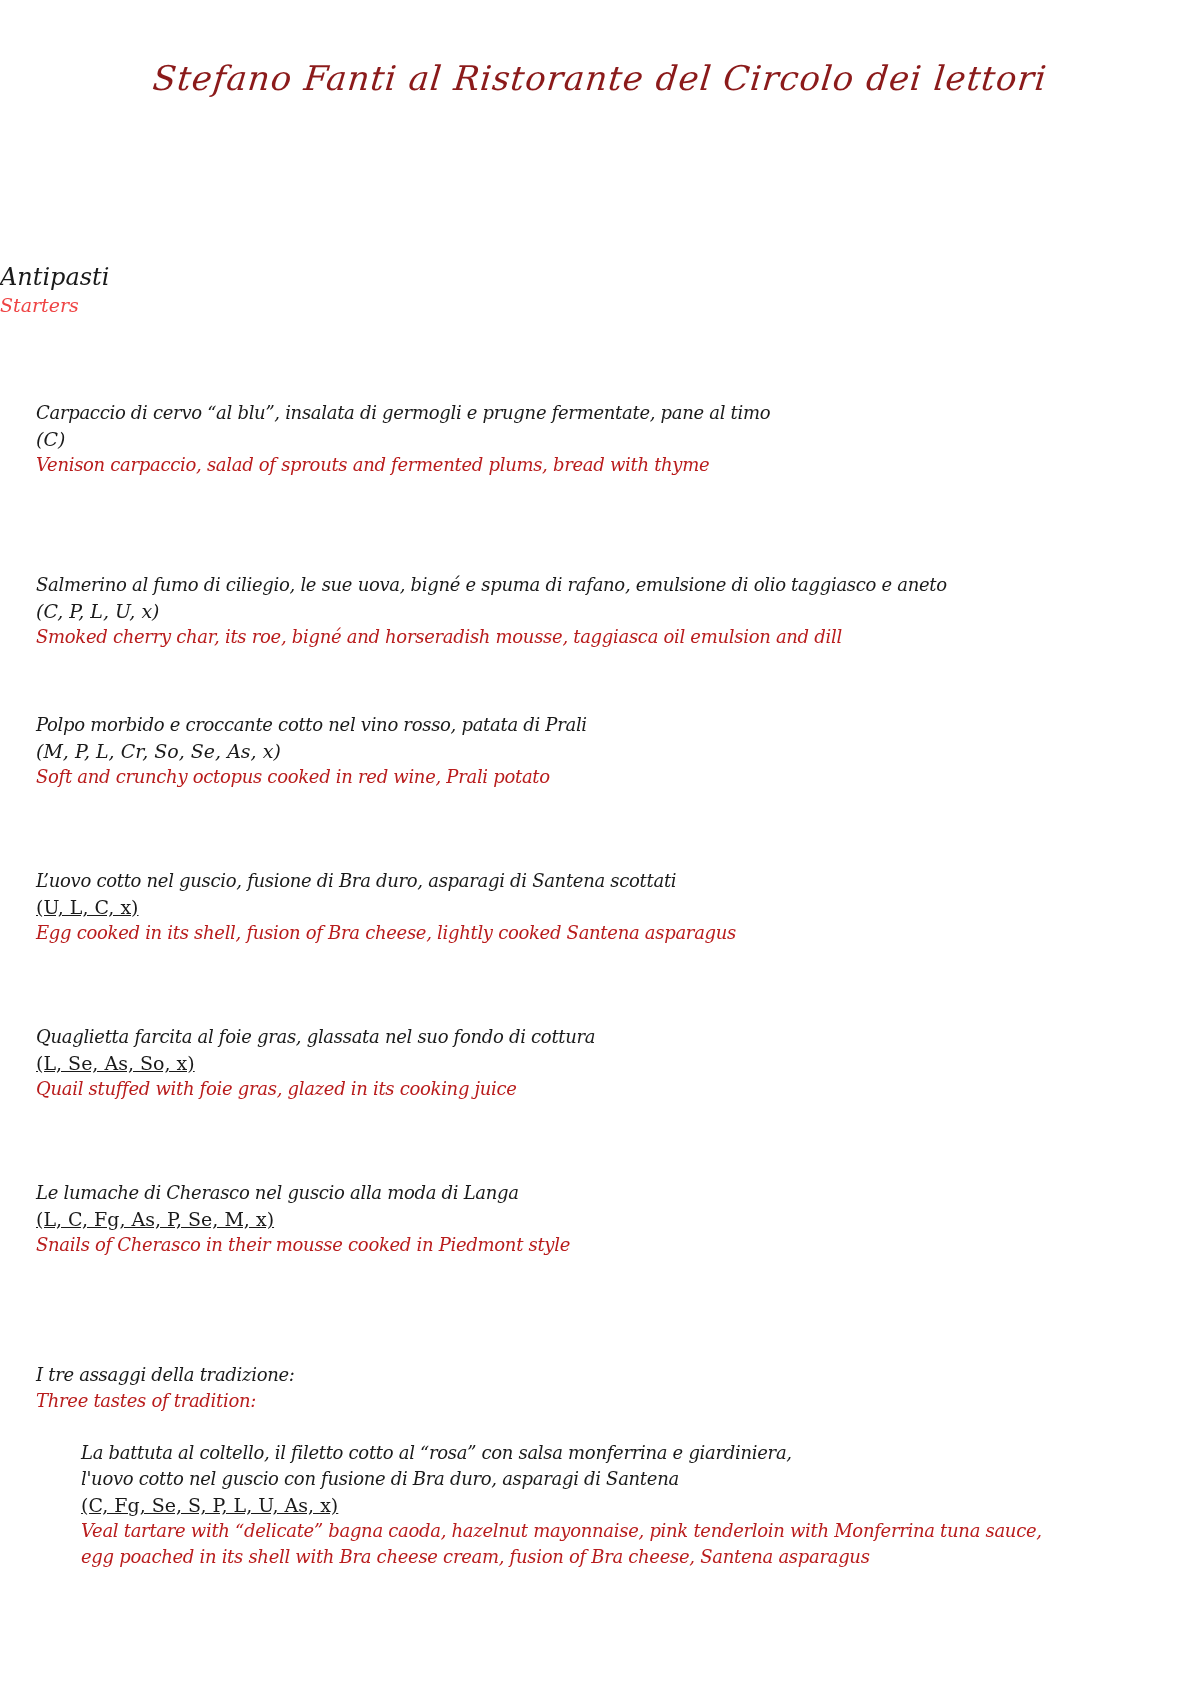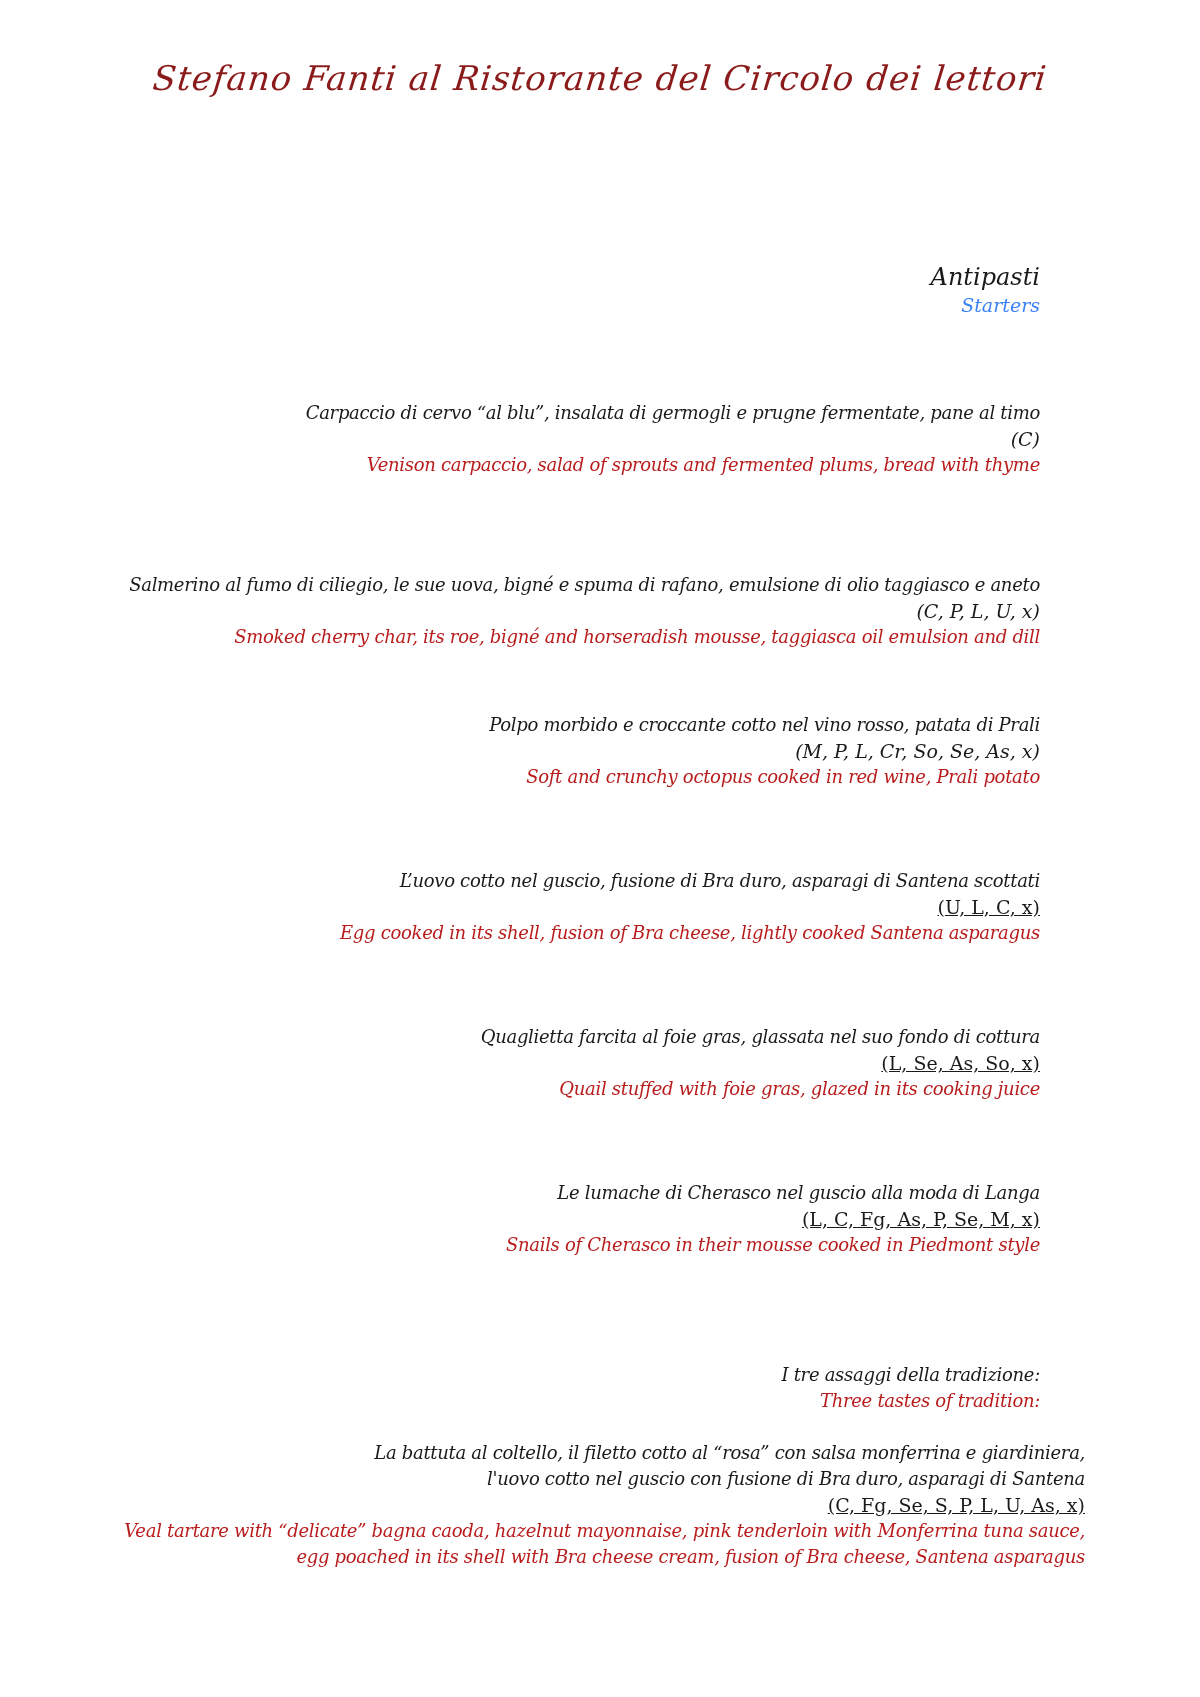--- a/index.html
+++ b/index.html
@@ -24,45 +24,46 @@
       font-style: italic;
       font-size: 34px;
       color: #8b1a1a;
       letter-spacing: 1px;
       transform: skewX(-6deg);
     }
     .block {
       position: absolute;
       left: 0;
       width: 1040px;
-      text-align: right;
+      text-align: left;
     }
     .line {
       display: block;
       font-style: italic;
       font-size: 19px;
       line-height: 26px;
       white-space: nowrap;
+      padding-left: 36px;
     }
     .it { color: #1a1a1a; }
     .en { color: #b91c1c; }
     .alg { color: #1a1a1a; }
     .alg.italic { font-style: italic; }
     .alg.upright { font-style: normal; text-decoration: underline; }
     .section-it {
       font-style: italic;
       font-size: 24px;
       color: #1a1a1a;
       line-height: 30px;
       display: block;
     }
     .section-en {
       font-style: italic;
       font-size: 19px;
-      color: #3b82f6;
+      color: #ef4444;
       line-height: 26px;
       display: block;
     }
     .narrow { font-size: 18px; letter-spacing: -0.3px; }
   </style>
 </head>
 <body>
 
 <div class="page-title">Stefano Fanti al Ristorante del Circolo dei lettori</div>
 

